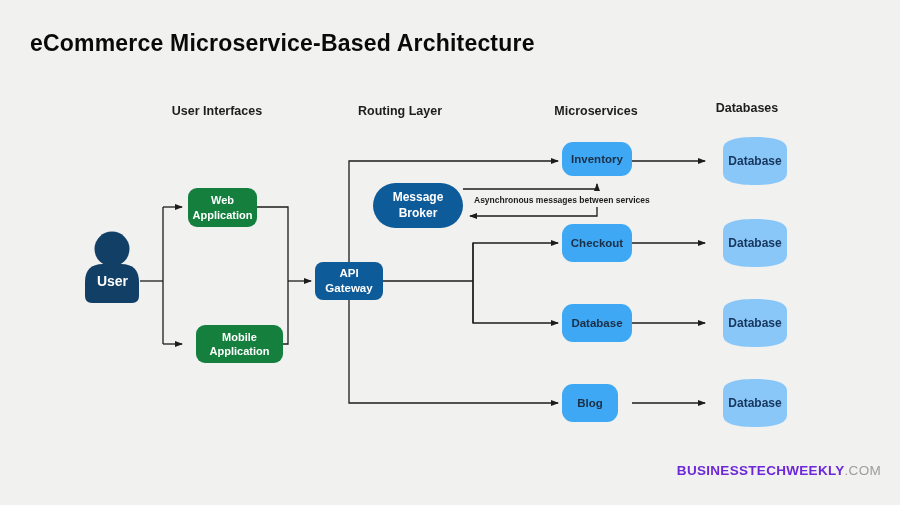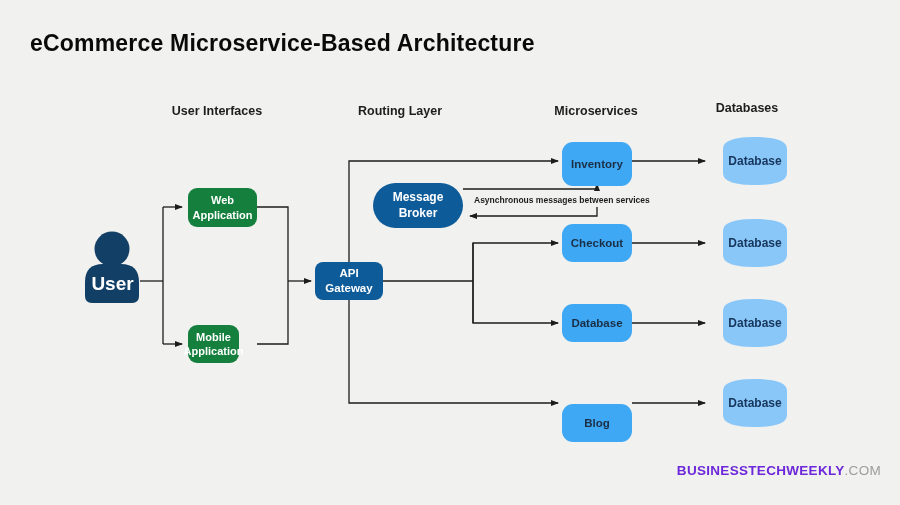--- a/index.html
+++ b/index.html
@@ -38,21 +38,21 @@
   }
   .db-node{position:absolute;width:68px;height:50px;margin-left:9px;}
   .db-node svg{position:absolute;left:0;top:0;}
   .db-label{
     position:absolute;left:0;top:0;width:100%;height:100%;
     display:flex;align-items:center;justify-content:center;
     font-size:12px;font-weight:700;color:#16365c;
   }
   .user-label{
     position:absolute;left:85px;top:273px;width:55px;text-align:center;
-    font-size:19px;font-weight:700;color:#ffffff;
+    font-size:14px;font-weight:700;color:#ffffff;
   }
   .async-note{
     position:absolute;left:474px;top:195px;width:160px;
     font-size:8.5px;font-weight:700;color:#1d1d1d;white-space:nowrap;
   }
   .watermark{
     position:absolute;right:19px;top:463px;
     font-size:13.5px;letter-spacing:.3px;white-space:nowrap;
   }
   .watermark .wm-bold{font-weight:700;color:#6d28d9;}
@@ -106,31 +106,31 @@
 
     <g fill="#123f66">
       <circle cx="112" cy="249" r="17.5"></circle>
       <path d="M 85 282 Q 85 264 103 264 L 121 264 Q 139 264 139 282 L 139 296 Q 139 303 132 303 L 92 303 Q 85 303 85 296 Z"></path>
     </g>
   </svg>
 
   <div class="user-label">User</div>
 
   <div class="node dark-box" style="left:188px;top:188px;width:69px;height:39px;">Web Application</div>
-  <div class="node dark-box" style="left:188px;top:325px;width:51px;height:38px;">Mobile Application</div>
+  <div class="node dark-box" style="left:196px;top:325px;width:87px;height:38px;">Mobile Application</div>
 
   <div class="node med-box" style="left:315px;top:262px;width:68px;height:38px;">API Gateway</div>
   <div class="node med-box pill" style="left:373px;top:183px;width:90px;height:45px;">Message Broker</div>
 
   <div class="async-note">Asynchronous messages between services</div>
 
-  <div class="node service-box" style="left:562px;top:142px;width:70px;height:44px;">Inventory</div>
+  <div class="node service-box" style="left:562px;top:142px;width:70px;height:34px;">Inventory</div>
   <div class="node service-box" style="left:562px;top:224px;width:70px;height:38px;">Checkout</div>
   <div class="node service-box" style="left:562px;top:304px;width:70px;height:38px;">Database</div>
-  <div class="node service-box" style="left:562px;top:384px;width:70px;height:38px;margin-top:20px;">Blog</div>
+  <div class="node service-box" style="left:562px;top:384px;width:56px;height:38px;">Blog</div>
 
   <div class="db-node" style="left:712px;top:136px;">
     <svg width="68" height="50" viewBox="0 0 68 50">
         <path d="M 2 13 C 2 4 15 1 34 1 C 53 1 66 4 66 13 L 66 37 C 66 46 53 49 34 49 C 15 49 2 46 2 37 Z" fill="#8ac7f9"></path>
       </svg>
     <div class="db-label">Database</div>
   </div>
   <div class="db-node" style="left:712px;top:218px;">
     <svg width="68" height="50" viewBox="0 0 68 50">
         <path d="M 2 13 C 2 4 15 1 34 1 C 53 1 66 4 66 13 L 66 37 C 66 46 53 49 34 49 C 15 49 2 46 2 37 Z" fill="#8ac7f9"></path>

